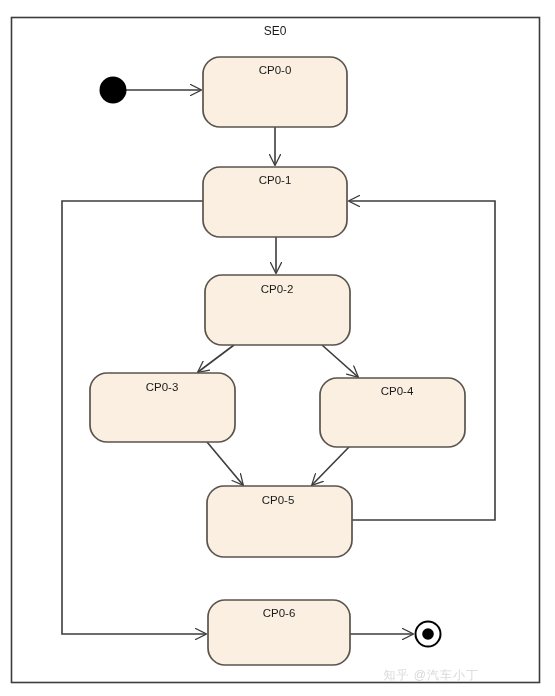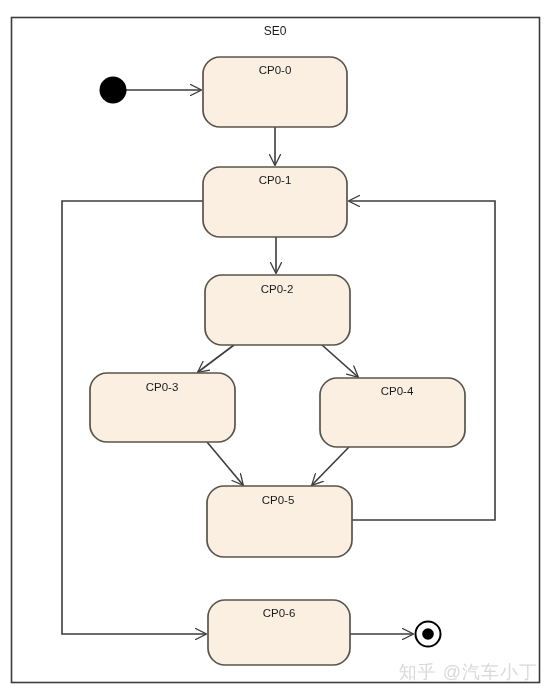--- a/index.html
+++ b/index.html
@@ -11,21 +11,21 @@
     width: 555px;
     height: 696px;
     font-family: "Liberation Sans", sans-serif;
     position: relative;
     overflow: hidden;
   }
   #diagram-root {
     position: absolute;
     left: 0;
     top: 0;
-    width: 554px;
+    width: 495px;
     height: 696px;
     text-align: center;
   }
   svg.canvas {
     position: absolute;
     left: 0;
     top: 0;
     width: 555px;
     height: 696px;
     display: block;
@@ -42,21 +42,21 @@
     font-size: 12px;
     fill: #1a1a1a;
     text-anchor: middle;
     dominant-baseline: middle;
   }
   .watermark {
     position: absolute;
     right: 16px;
     bottom: 12px;
     font-family: "Liberation Sans", sans-serif;
-    font-size: 18px;
+    font-size: 12px;
     color: #d9d9d9;
     letter-spacing: 1px;
     user-select: none;
     white-space: nowrap;
   }
 </style>
 </head>
 <body>
 
 <div id="diagram-root">

